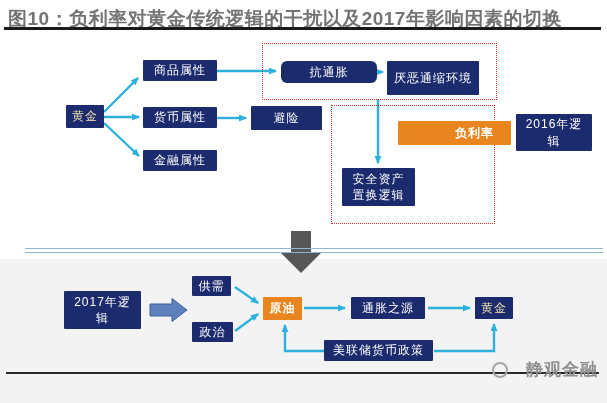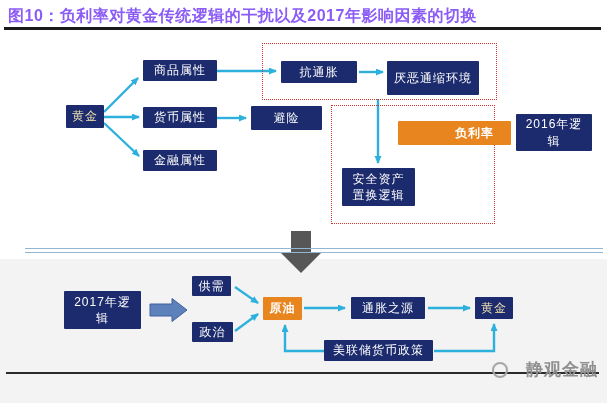--- a/index.html
+++ b/index.html
@@ -4,21 +4,21 @@
 <style>
   html,body{margin:0;padding:0;background:#ffffff;}
   .canvas{
     position:relative;width:607px;height:403px;overflow:hidden;
     background:#ffffff;
     font-family:"Liberation Sans","DejaVu Sans",sans-serif;
   }
   .band{position:absolute;left:0;top:259px;width:607px;height:144px;background:#f3f3f3;}
   .fig-title{
     position:absolute;left:8px;top:6px;width:592px;
-    font-size:16px;font-weight:bold;color:#8b5cf6;letter-spacing:.5px;white-space:nowrap;
+    font-size:19px;font-weight:bold;color:#737373;letter-spacing:.5px;white-space:nowrap;
   }
   .title-rule{position:absolute;left:4px;top:27px;width:597px;height:2.5px;background:#1a1a1a;}
   .frame{position:absolute;border:1.6px dotted #d0342c;}
   .frame1{left:262px;top:43px;width:233px;height:55px;}
   .frame2{left:331px;top:105px;width:162px;height:117px;}
   .nbox,.obox{
     position:absolute;display:flex;align-items:center;justify-content:center;
     color:#ffffff;font-size:12px;letter-spacing:1px;text-align:center;
     border-radius:1px;line-height:1.35;
   }
@@ -80,21 +80,21 @@
   </svg>
 
   <div class="frame frame1"></div>
   <div class="frame frame2"></div>
 
   <div class="nbox goldtxt" style="left:66px;top:105px;width:38px;height:23px;">黄金</div>
   <div class="nbox" style="left:143px;top:60px;width:74px;height:21px;">商品属性</div>
   <div class="nbox" style="left:143px;top:107px;width:74px;height:21px;">货币属性</div>
   <div class="nbox" style="left:143px;top:150px;width:74px;height:21px;">金融属性</div>
   <div class="nbox" style="left:251px;top:106px;width:71px;height:24px;">避险</div>
-  <div class="nbox" style="left:281px;top:61px;width:76px;height:22px;">抗通胀</div>
+  <div class="nbox" style="left:281px;top:61px;width:96px;height:22px;border-radius:6px;">抗通胀</div>
   <div class="nbox" style="left:387px;top:61px;width:92px;height:34px;">厌恶通缩环境</div>
   <div class="obox" style="left:398px;top:121px;width:73px;height:24px;padding-left:40px;">负利率</div>
   <div class="nbox pre" style="left:342px;top:168px;width:73px;height:38px;">安全资产
 置换逻辑</div>
   <div class="nbox pre" style="left:516px;top:114px;width:76px;height:37px;">2016年逻
 辑</div>
 
   <div class="divider"></div>
 
   <div class="nbox pre" style="left:64px;top:291px;width:77px;height:38px;">2017年逻

